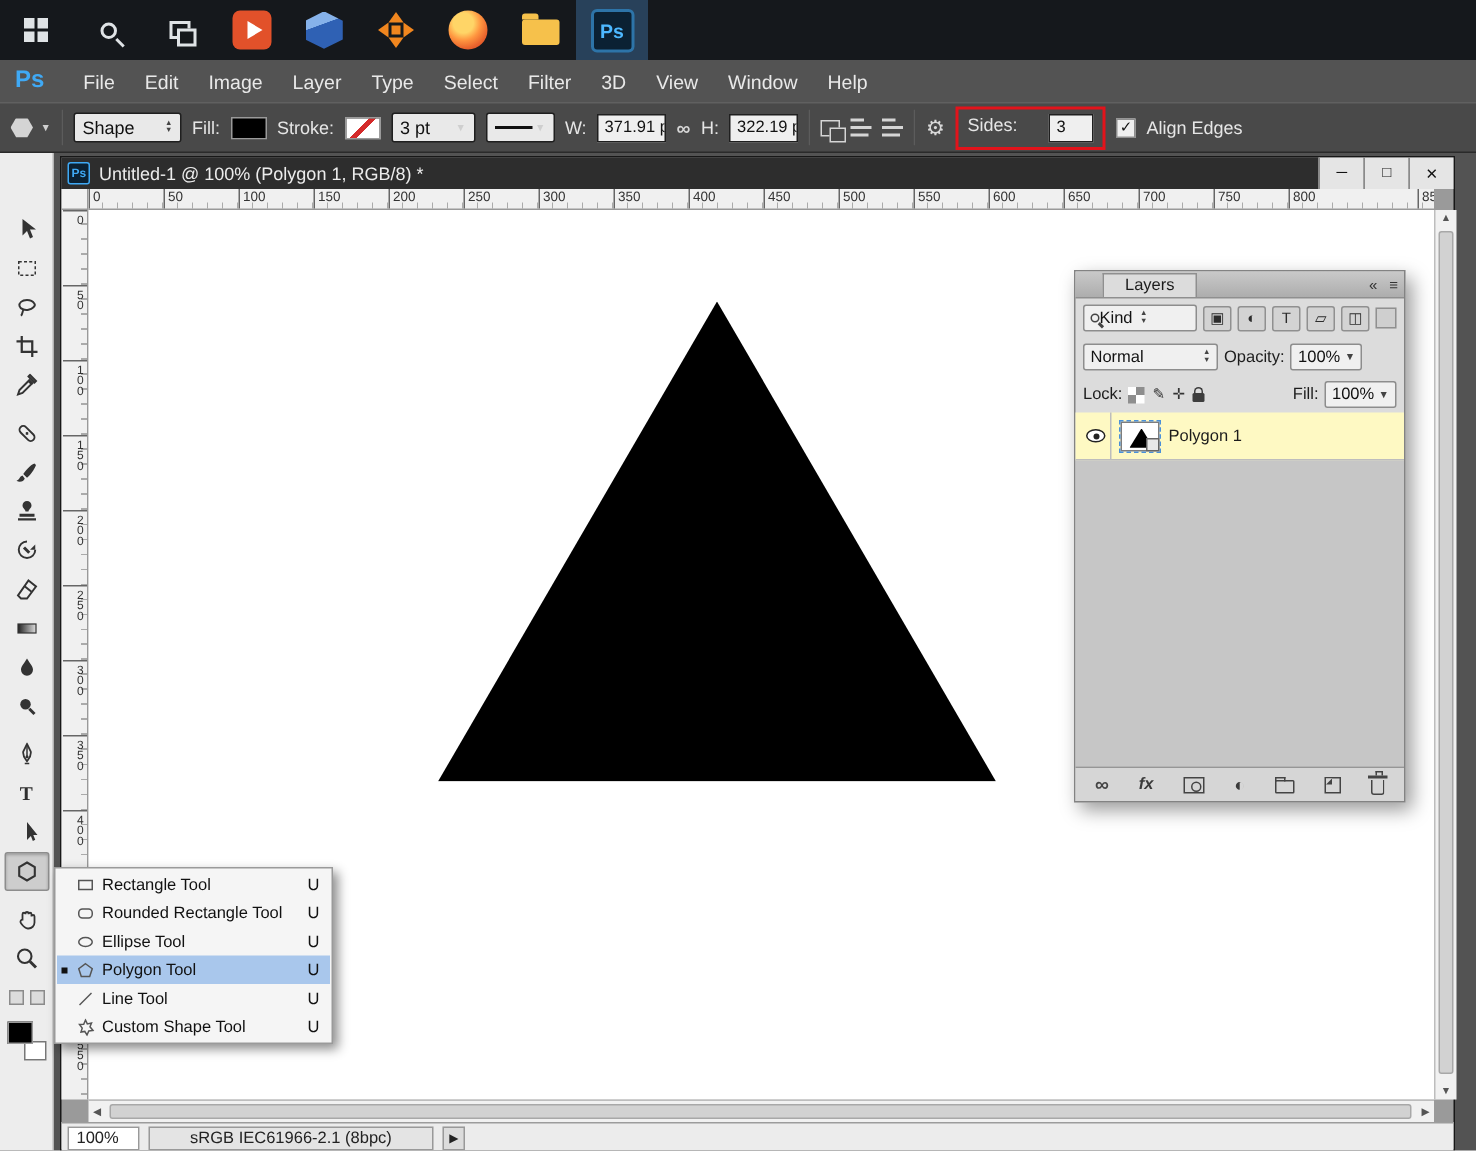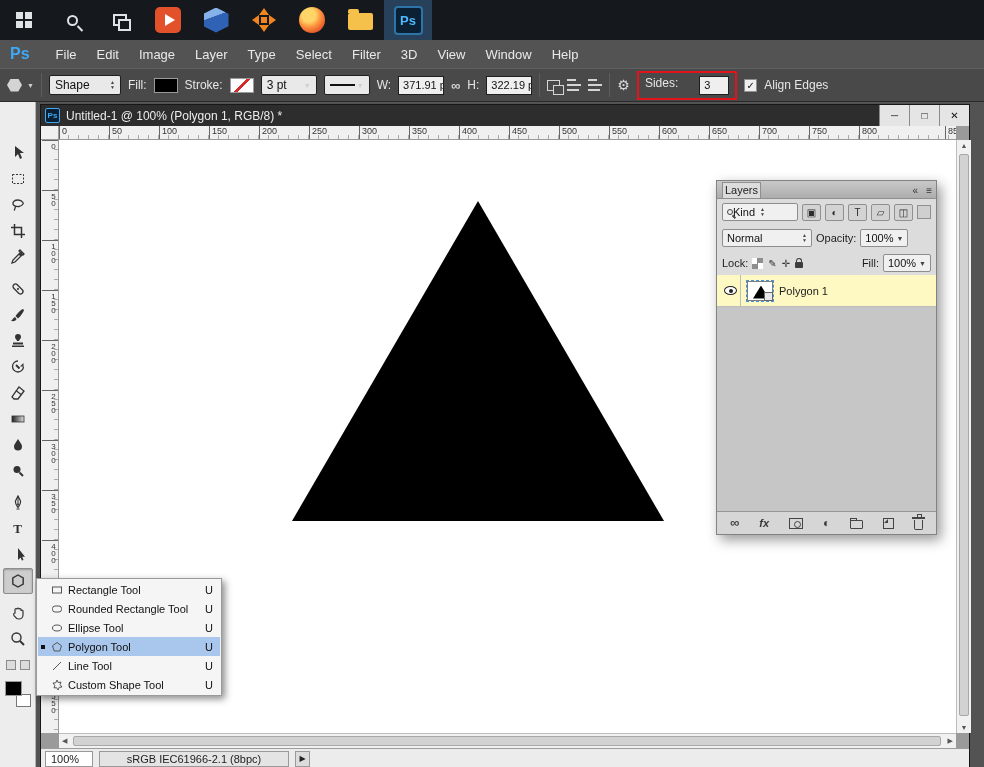--- a/index.html
+++ b/index.html
@@ -103,21 +103,21 @@
 .flyout{position:absolute;left:36px;top:578px;width:186px;background:#f5f5f5;border:1px solid #9a9a9a;box-shadow:3px 3px 7px rgba(0,0,0,.45);z-index:60;padding:1px}
 .frow{height:19px;display:flex;align-items:center;padding:0 7px 0 2px;font-size:11px;color:#111;gap:5px;white-space:nowrap}
 .frow.selected{background:#a9c7ec}
 .fbullet{width:6px;display:flex;align-items:center;justify-content:center}
 .fbullet i{width:4px;height:4px;background:#111}
 .fshort{margin-left:auto}
 
 
 .layers{position:absolute;left:716px;top:180px;width:221px;height:355px;background:#dcdcdc;border:1px solid #838383;box-shadow:4px 5px 12px rgba(0,0,0,.4);display:flex;flex-direction:column;font-size:11px;color:#1c1c1c;z-index:50}
 .lp-header{height:18px;background:linear-gradient(#c9c9c9,#adadad);display:flex;align-items:flex-end;padding:0 4px;border-bottom:1px solid #8f8f8f}
-.lp-tab{background:#dcdcdc;border:1px solid #8f8f8f;border-bottom:none;padding:1px 2px 2px;font-size:11px;margin-left:1px}
+.lp-tab{background:#dcdcdc;border:1px solid #8f8f8f;border-bottom:none;padding:1px 14px 2px;font-size:11px;margin-left:14px}
 .lp-hicons{margin-left:auto;display:flex;gap:8px;align-items:center;padding-bottom:2px;color:#333;font-size:10px}
 .lp-row{display:flex;align-items:center;gap:4px;padding:0 5px}
 .lp-filter{height:26px}
 .lp-blend{height:26px}
 .lp-lock{height:24px}
 .pcombo{height:18px;background:#f0f0f0;border:1px solid #8d8d8d;border-radius:2px;display:flex;align-items:center;padding:0 4px;font-size:11px;color:#111;gap:0;white-space:nowrap}
 .kindmag{width:6px;height:6px;border:1.5px solid #444;border-radius:50%;position:relative;flex:none}
 .kindmag::after{content:"";position:absolute;left:5px;top:5px;width:1.5px;height:4px;background:#444;transform:rotate(-45deg)}
 .fbtn{width:19px;height:17px;background:#d3d3d3;border:1px solid #909090;border-radius:2px;display:flex;align-items:center;justify-content:center;font-size:10px;color:#2c2c2c}
 .ftoggle{width:14px;height:14px;background:#cfcfcf;border:1px solid #909090;margin-left:auto}

